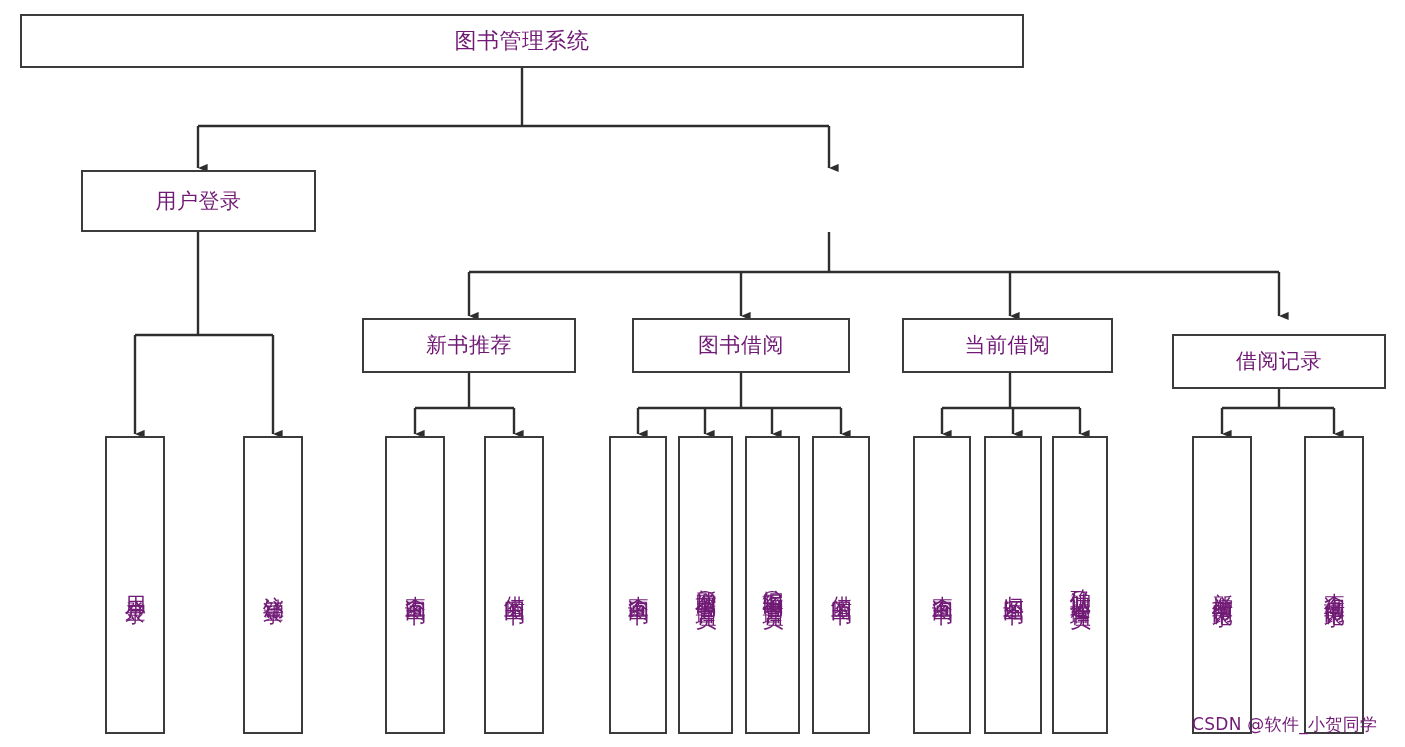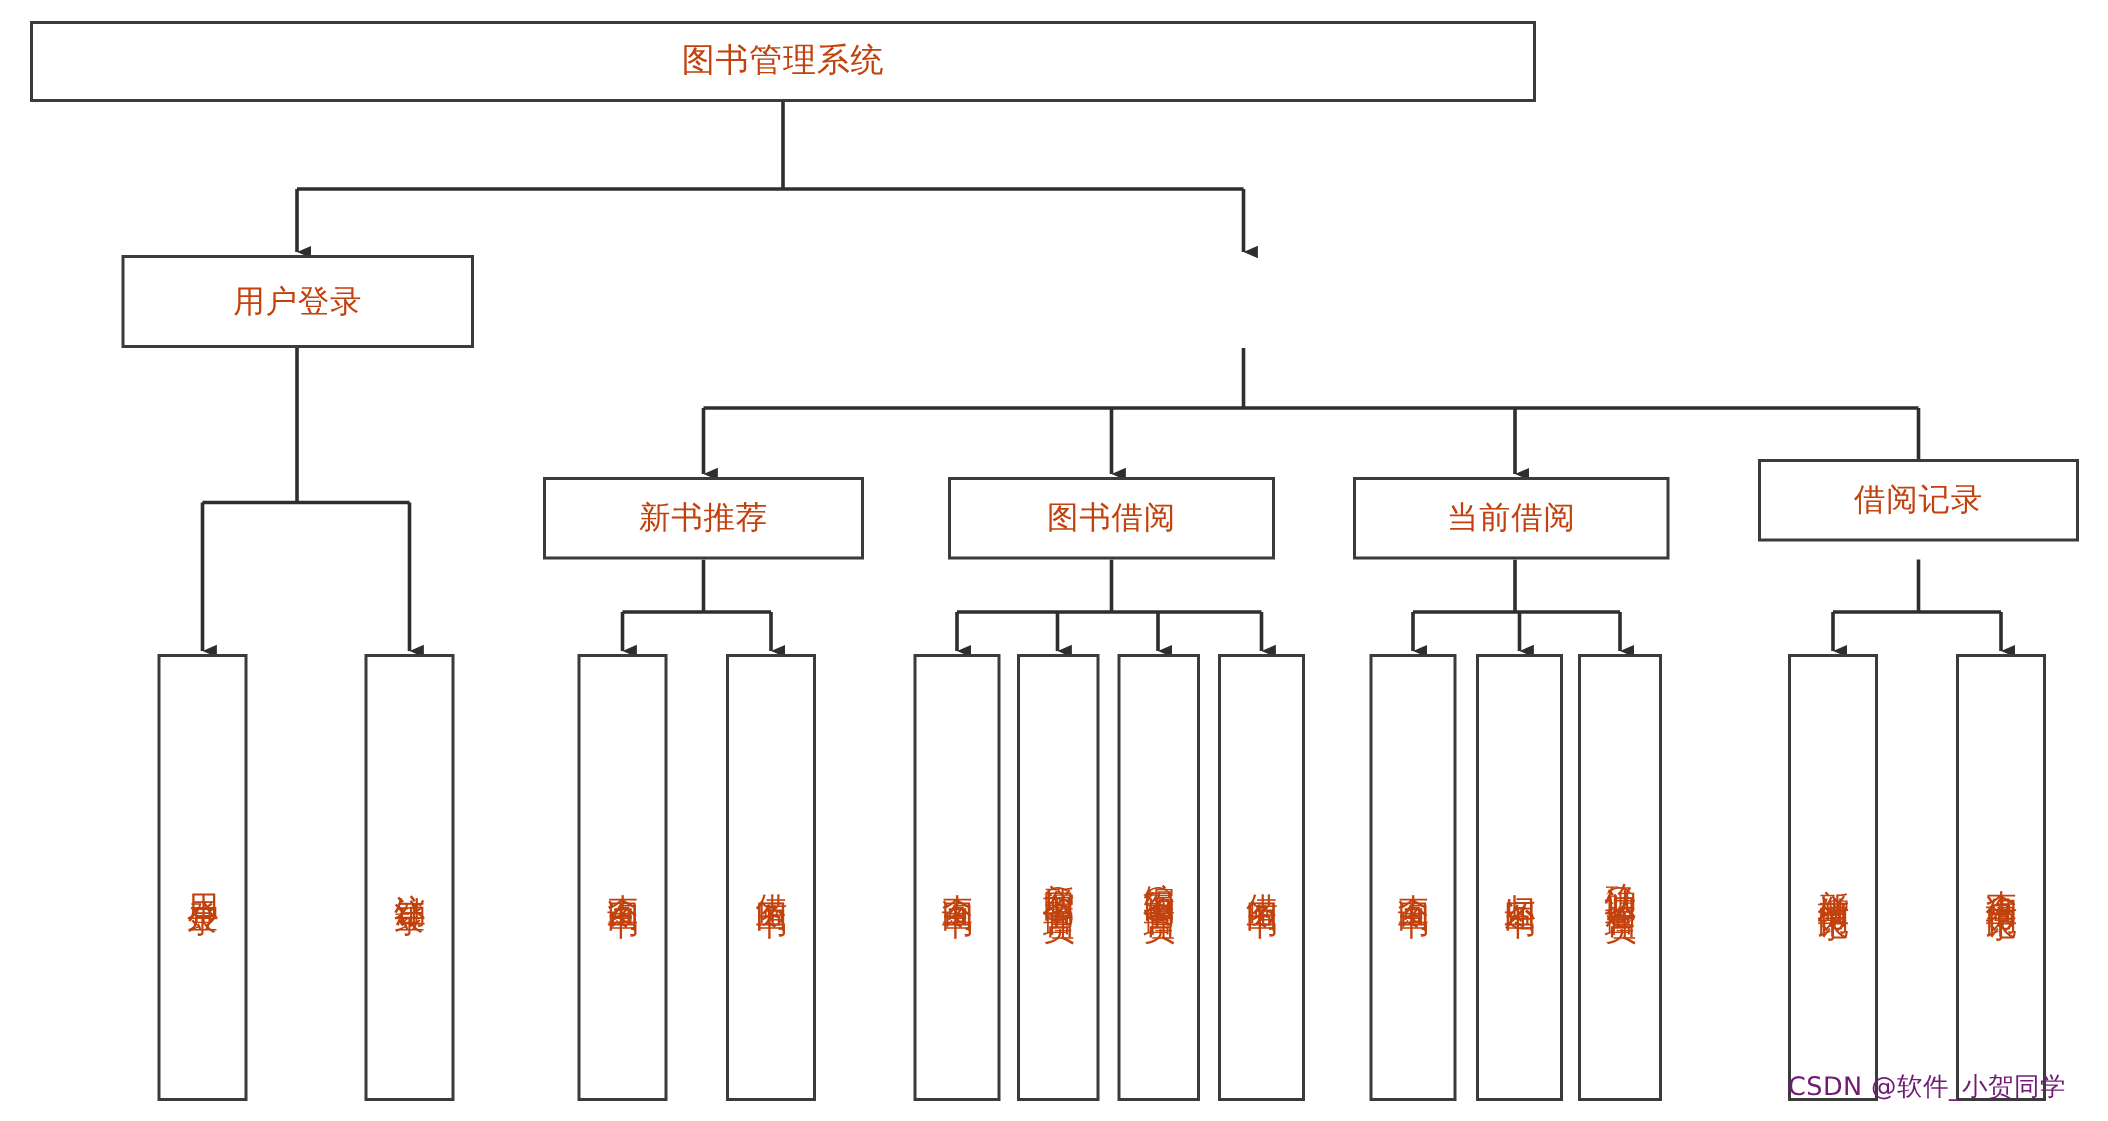--- a/index.html
+++ b/index.html
@@ -34,21 +34,21 @@
     border: 2px solid #3b3b3b;
     display: flex;
     align-items: center;
     justify-content: center;
     z-index: 2;
   }
   .node .label {
     font-size: 21px;
     line-height: 1.18;
     letter-spacing: 0.5px;
-    color: #c2410c;
+    color: #701a75;
     white-space: nowrap;
   }
   .node.vertical .label {
     writing-mode: vertical-rl;
     text-orientation: upright;
     letter-spacing: 3px;
     font-size: 21px;
     white-space: nowrap;
   }
   .node.root .label { font-size: 22px; }
@@ -121,21 +121,21 @@
 
   <div class="node" id="n-l3-0" style="left: 362px; top: 318px; width: 214px; height: 55px;">
     <span class="label">新书推荐</span>
   </div>
   <div class="node" id="n-l3-1" style="left: 632px; top: 318px; width: 218px; height: 55px;">
     <span class="label">图书借阅</span>
   </div>
   <div class="node" id="n-l3-2" style="left: 902px; top: 318px; width: 211px; height: 55px;">
     <span class="label">当前借阅</span>
   </div>
-  <div class="node" id="n-l3-3" style="left: 1172px; top: 306px; width: 214px; height: 55px;">
+  <div class="node" id="n-l3-3" style="left: 1172px; top: 334px; width: 214px; height: 55px;">
     <span class="label">借阅记录</span>
   </div>
 
   <div class="node vertical" id="n-lf-0" style="left: 105px; top: 436px; width: 60px; height: 298px;">
     <span class="label">用户登录</span>
   </div>
   <div class="node vertical" id="n-lf-1" style="left: 243px; top: 436px; width: 60px; height: 298px;">
     <span class="label">注销登录</span>
   </div>
   <div class="node vertical" id="n-lf-2" style="left: 385px; top: 436px; width: 60px; height: 298px;">

